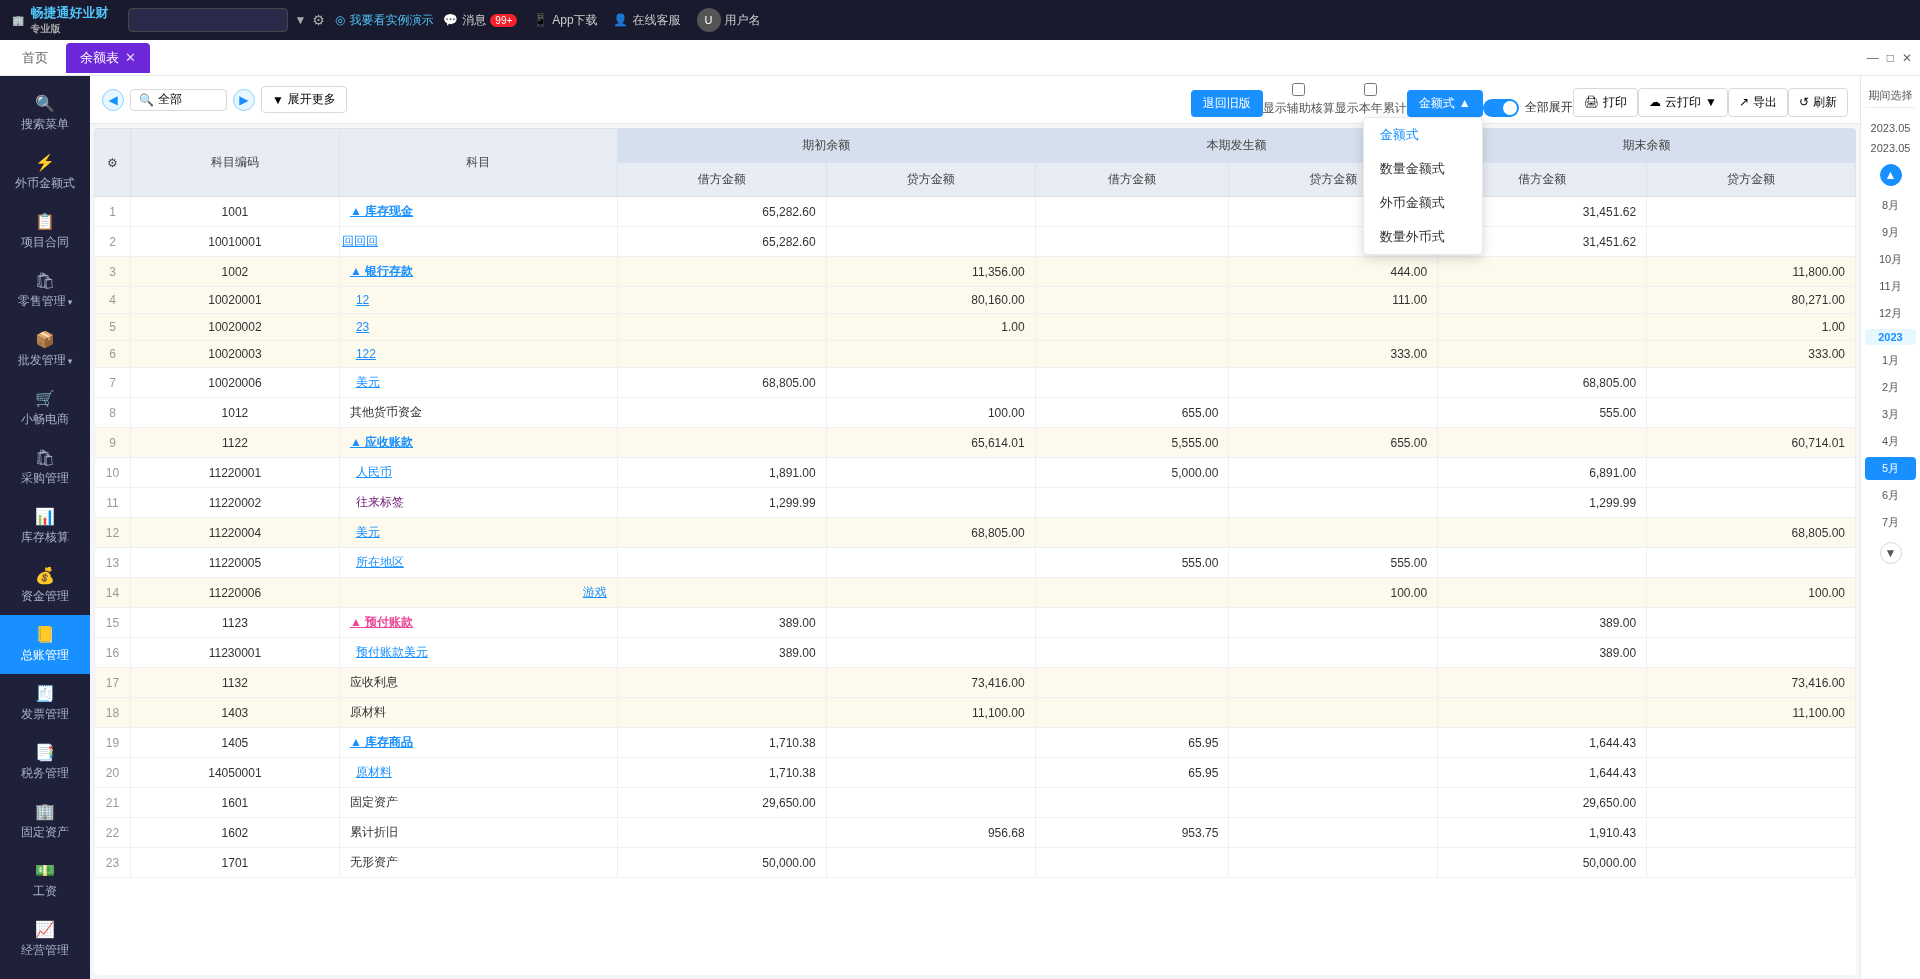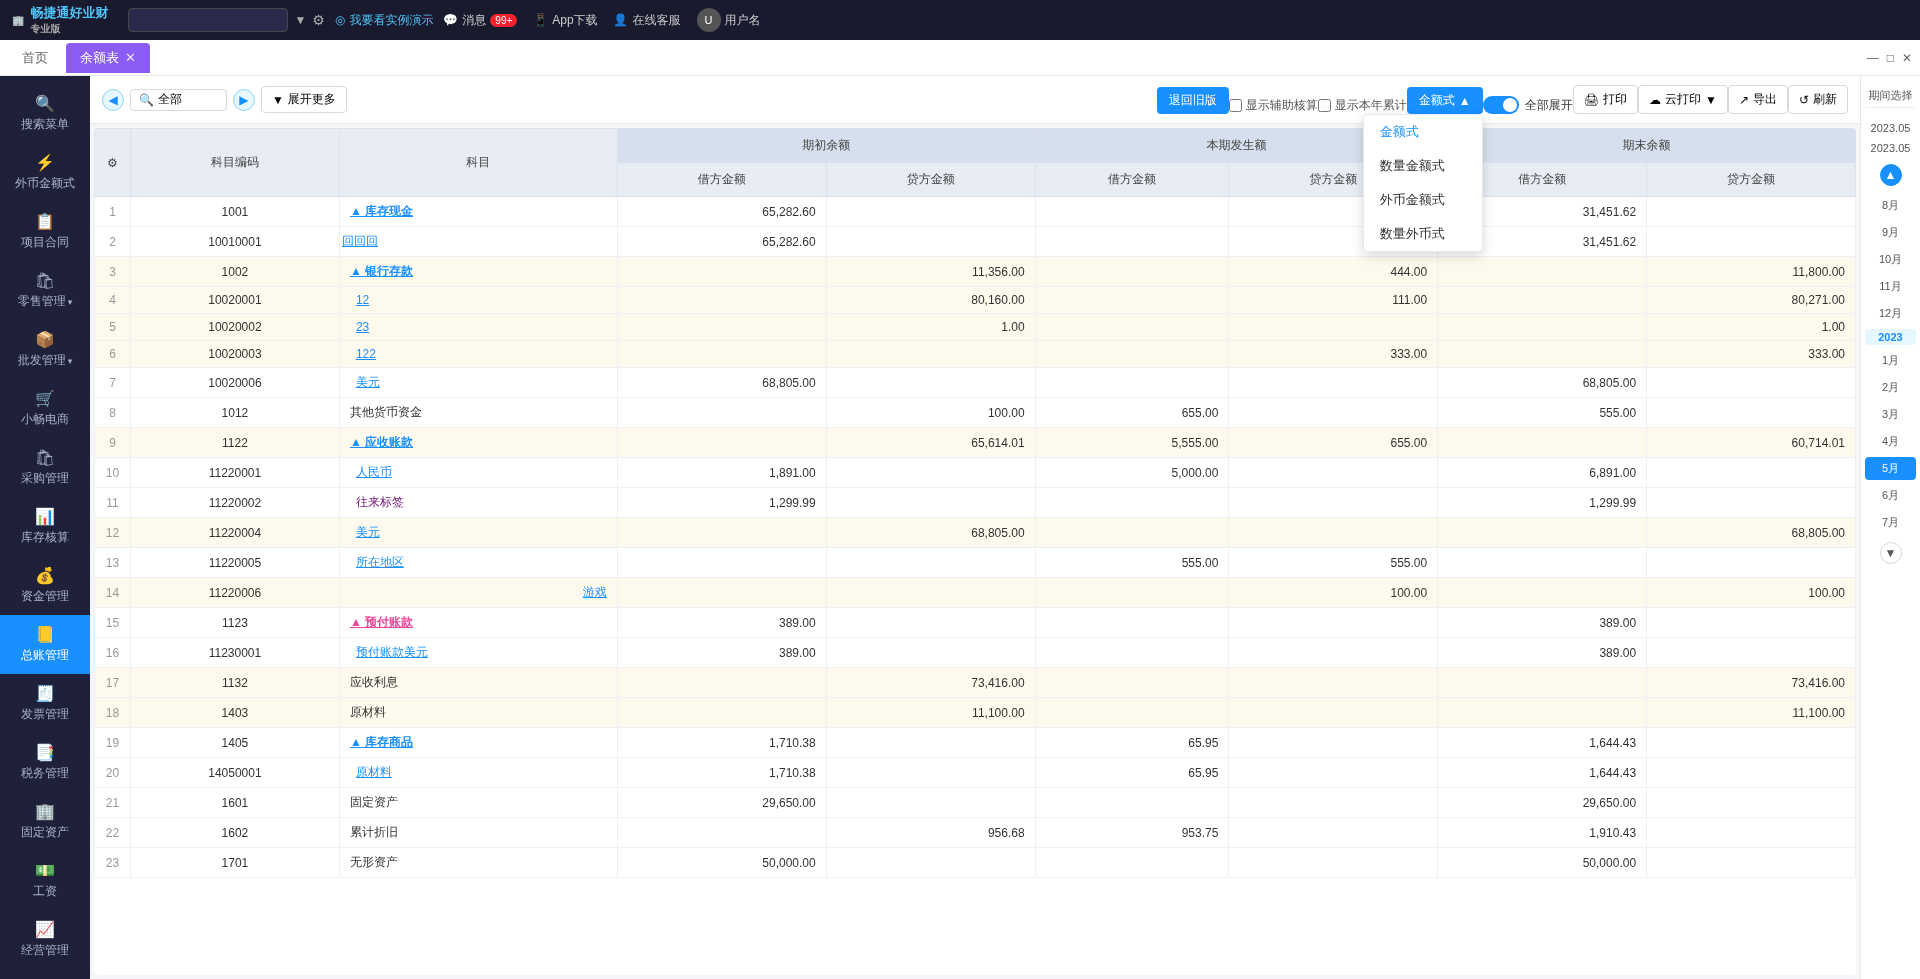--- a/index.html
+++ b/index.html
@@ -10,21 +10,21 @@
     .top-bar-logo { color: #4fc3f7; font-size: 13px; font-weight: bold; display: flex; align-items: center; gap: 6px; }
     .top-bar-logo span { color: #aaa; font-size: 10px; }
     .top-bar-demo { color: #4fc3f7; font-size: 12px; display: flex; align-items: center; gap: 4px; cursor: pointer; }
     .top-bar-right { display: flex; align-items: center; gap: 16px; color: #ccc; font-size: 12px; }
     .badge { background: #f5222d; color: white; border-radius: 10px; padding: 1px 5px; font-size: 10px; }
     .top-bar-right-item { display: flex; align-items: center; gap: 4px; cursor: pointer; }
 
     
     .tab-bar { height: 36px; background: #fff; border-bottom: 1px solid #e8e8e8; display: flex; align-items: center; padding: 0 8px; gap: 4px; }
     .tab-item { padding: 6px 14px; border-radius: 4px 4px 0 0; font-size: 13px; cursor: pointer; color: #666; }
-    .tab-item.active { background: #8b5cf6; color: white; }
+    .tab-item.active { background: #6d28d9; color: white; }
     .tab-close { margin-left: 6px; cursor: pointer; }
 
     
     .main-layout { display: flex; height: calc(979px - 40px - 36px); }
 
     
     .sidebar { width: 90px; background: #1e2139; display: flex; flex-direction: column; align-items: center; padding: 8px 0; overflow-y: auto; }
     .sidebar-item { width: 100%; padding: 10px 4px; text-align: center; color: #aab0c8; cursor: pointer; font-size: 12px; display: flex; flex-direction: column; align-items: center; gap: 3px; }
     .sidebar-item.active { background: #1890ff; color: white; }
     .sidebar-icon { font-size: 16px; }
@@ -39,21 +39,21 @@
     .search-box input { border: none; outline: none; font-size: 12px; width: 80px; }
     .nav-btn { background: #e6f7ff; border: 1px solid #91d5ff; border-radius: 50%; width: 22px; height: 22px; display: flex; align-items: center; justify-content: center; cursor: pointer; color: #1890ff; font-size: 12px; }
     .expand-btn { border: 1px solid #d9d9d9; border-radius: 4px; padding: 4px 10px; font-size: 12px; cursor: pointer; background: white; display: flex; align-items: center; gap: 4px; }
     .toolbar-right { margin-left: auto; display: flex; align-items: flex-end; gap: 0; }
     .btn-primary { background: #1890ff; color: white; border: none; border-radius: 4px; padding: 5px 12px; font-size: 12px; cursor: pointer; }
     .btn-default { background: white; border: 1px solid #d9d9d9; border-radius: 4px; padding: 5px 10px; font-size: 12px; cursor: pointer; display: flex; align-items: center; gap: 4px; }
     .btn-dropdown { background: #1890ff; color: white; border: none; border-radius: 4px; padding: 5px 12px; font-size: 12px; cursor: pointer; display: flex; align-items: center; gap: 4px; position: relative; }
     .toggle-switch { display: flex; align-items: center; gap: 6px; }
     .switch { width: 36px; height: 18px; background: #1890ff; border-radius: 9px; position: relative; cursor: pointer; }
     .switch::after { content: ''; width: 14px; height: 14px; background: white; border-radius: 50%; position: absolute; top: 2px; right: 2px; }
-    .checkbox-label { display: flex; align-items: center; gap: 4px; font-size: 12px; color: #555; }
+    .checkbox-label { display: flex; align-items: center; gap: 4px; font-size: 12px; color: #555; flex-direction: column; }
     .checkbox-label input { cursor: pointer; }
 
     
     .table-container { flex: 1; overflow: auto; position: relative; background: #fff; margin: 4px; border-radius: 4px; }
     table { width: 100%; border-collapse: collapse; font-size: 12px; }
     thead th { background: #e8edf5; padding: 8px 10px; text-align: center; border: 1px solid #dde2ea; font-weight: normal; color: #444; position: sticky; top: 0; z-index: 10; }
     thead th.group { background: #d6dfed; }
     tbody td { padding: 6px 10px; border: 1px solid #eef0f4; text-align: right; }
     tbody td.text-left { text-align: left; }
     tbody td.text-center { text-align: center; }

